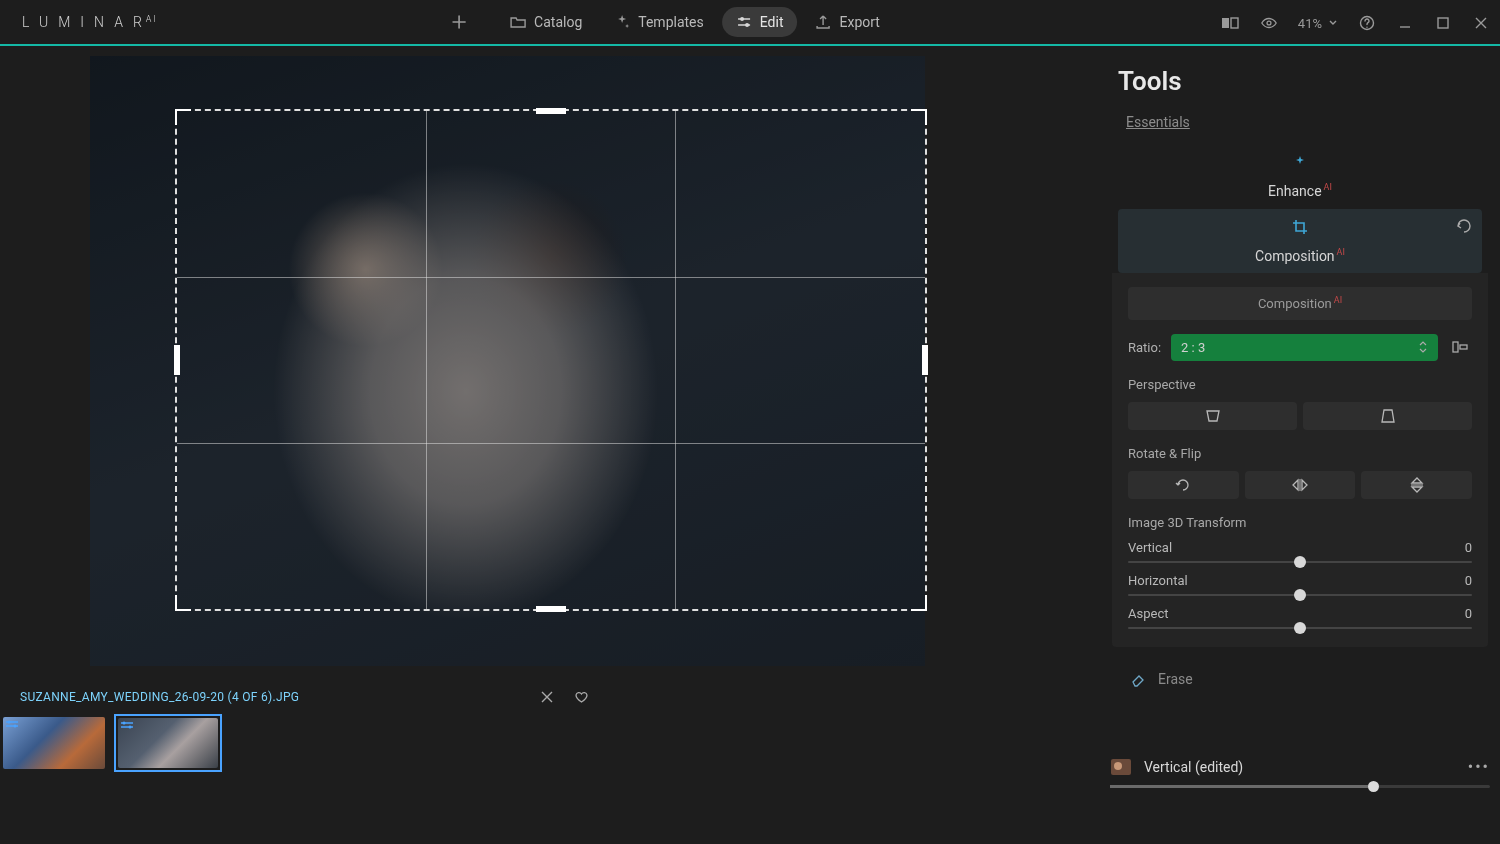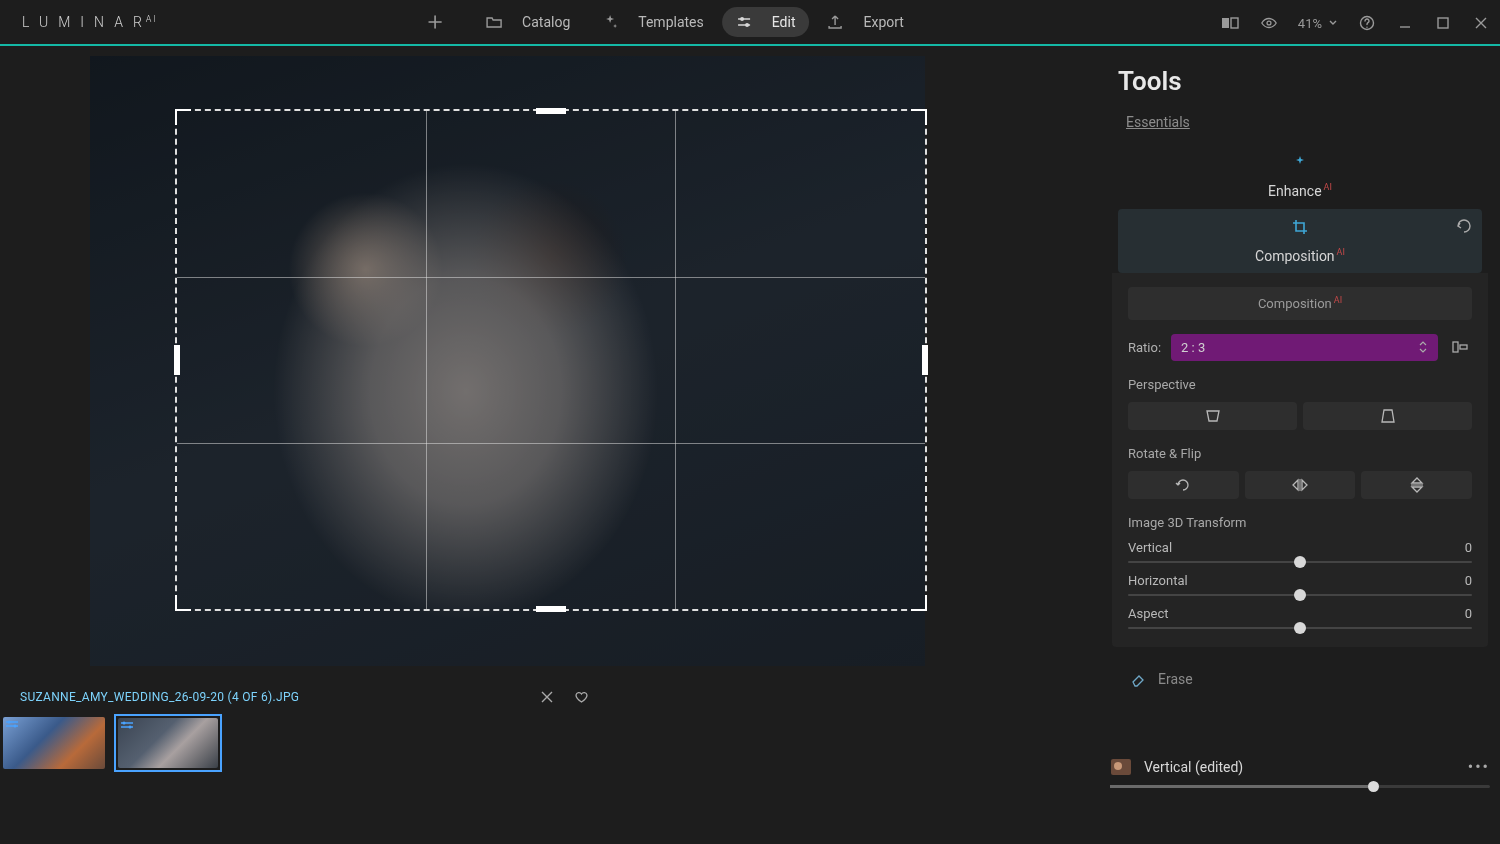--- a/index.html
+++ b/index.html
@@ -20,21 +20,21 @@
   position: absolute; left: 22px; top: 14px;
   font-size: 14px; letter-spacing: 10px; font-weight: 300; color: #d0d0d0;
 }
 .logo sup { font-size: 9px; letter-spacing: 2px; vertical-align: top; margin-left: -6px;}
 .nav-center {
   position: absolute; left: 50%; transform: translateX(-50%);
   display: flex; align-items: center; gap: 4px;
   margin-left:-80px;
 }
 .nav-item {
-  display: flex; align-items: center; gap: 20px;
+  display: flex; align-items: center; gap: 8px;
   padding: 7px 14px; border-radius: 18px;
   font-size: 14px; color: #b9b9b9; cursor: pointer;
 }
 .nav-item.active { background: #3a3a3a; color: #e6e6e6; }
 .nav-item .ic { width: 16px; height: 16px; display:inline-block;}
 .nav-plus { width: 26px; height: 26px; display:flex; align-items:center; justify-content:center; margin-right:20px;}
 .top-right {
   position: absolute; right: 10px; top: 0; height: 46px;
   display: flex; align-items: center; gap: 20px;
   color: #9a9a9a; font-size: 13px;
@@ -115,21 +115,21 @@
 .tool-row .ai { color:#c04848; font-size:9px; margin-left:2px; vertical-align:super;}
 .tool-row.selected { background:#272f33; position:relative;}
 .tool-row .reset { position:absolute; right:10px; }
 .comp-body { background:#242424; margin:0 -6px 14px -6px; padding:14px 16px 18px 16px; border-radius:0 0 4px 4px;}
 .comp-ai-btn {
   background:#2e2e2e; border-radius:4px; text-align:center; padding:8px;
   font-size:13px; color:#9a9a9a; margin-bottom:14px; cursor:pointer;
 }
 .ratio-row { display:flex; align-items:center; gap:10px; font-size:13px; color:#b0b0b0;}
 .ratio-select {
-  flex:1; background:#701a75; border-radius:4px; padding:6px 10px;
+  flex:1; background:#15803d; border-radius:4px; padding:6px 10px;
   display:flex; justify-content:space-between; align-items:center;
   color:#d0d0d0; cursor:pointer;
 }
 .ratio-swap { width:24px;height:24px; display:flex;align-items:center;justify-content:center;cursor:pointer;}
 .sub-section { margin:16px 0 0 0; }
 .sub-title { font-size:13px; color:#a8a8a8; margin-bottom:10px;}
 .btn-row { display:flex; gap:6px; }
 .tool-btn {
   flex:1; background:#2e2e2e; border-radius:4px; height:28px;
   display:flex; align-items:center; justify-content:center; cursor:pointer;

